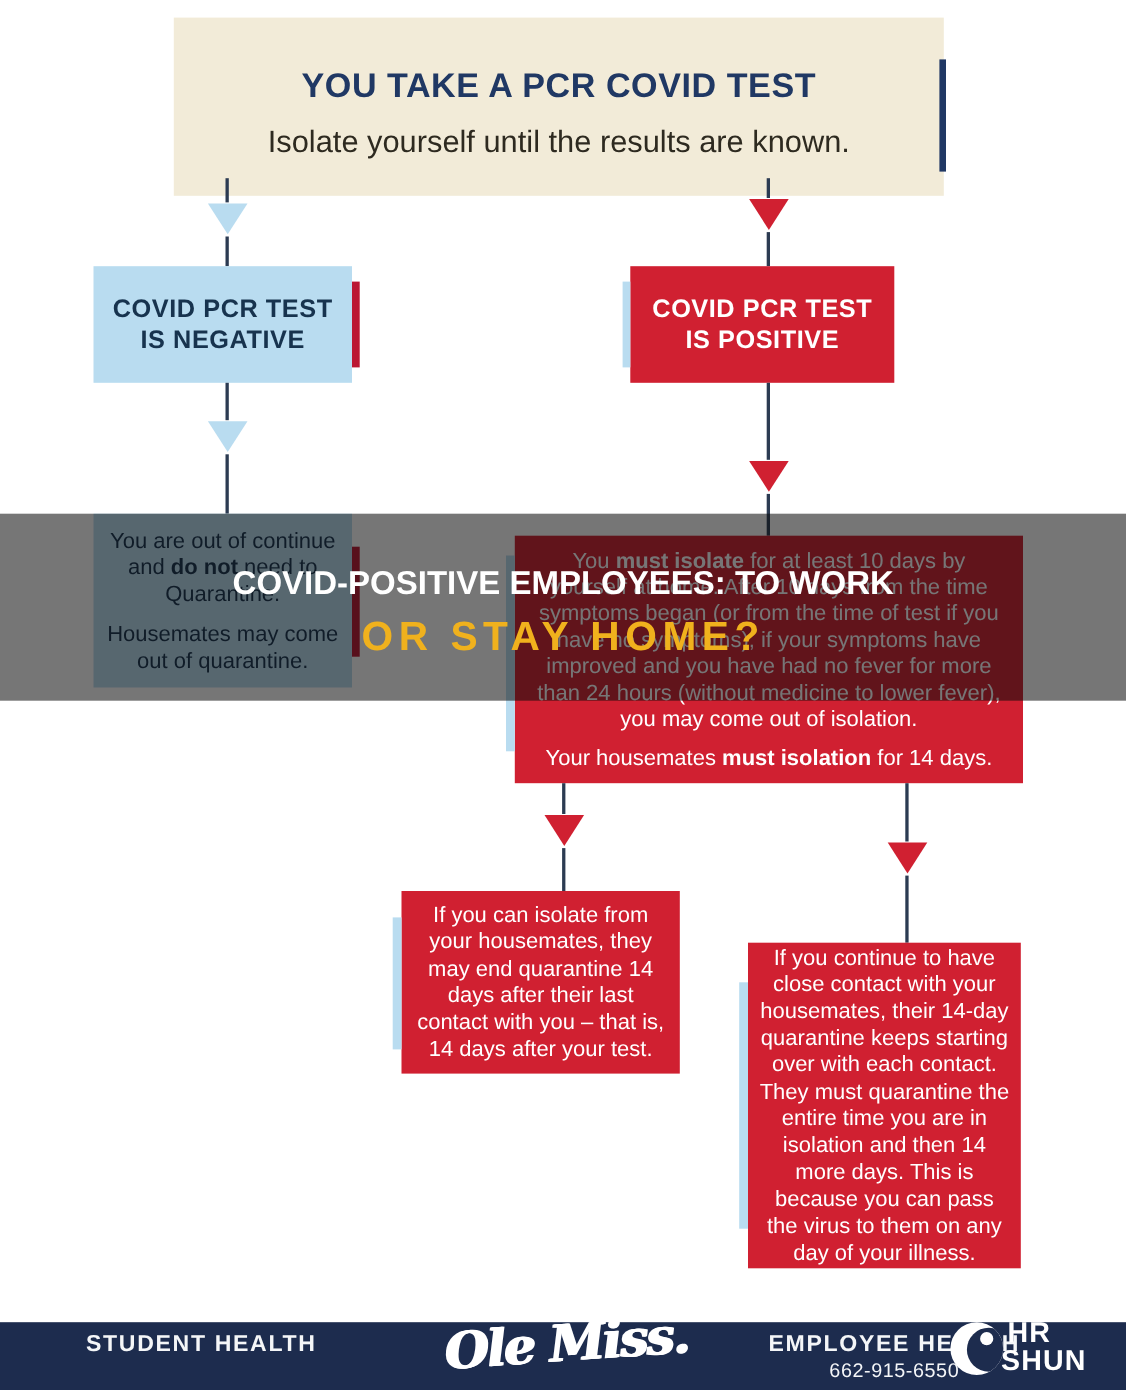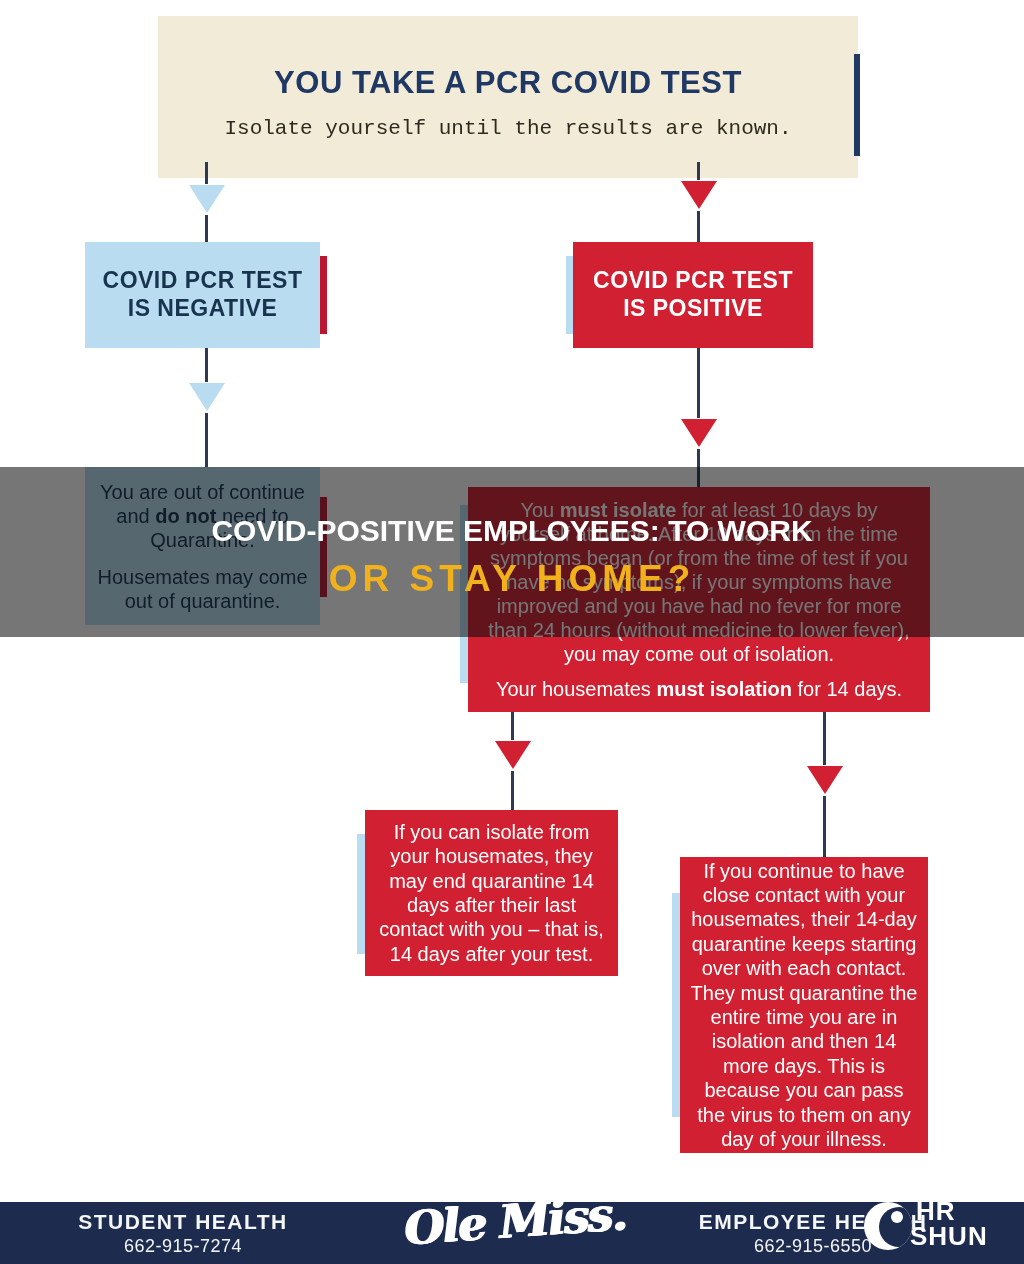--- a/index.html
+++ b/index.html
@@ -11,21 +11,21 @@
   .box { position:absolute; display:flex; flex-direction:column; justify-content:center; text-align:center; }
   .vline { position:absolute; width:3px; background:var(--line); }
   .arrow { position:absolute; width:0; height:0; border-left:18px solid transparent; border-right:18px solid transparent; }
   .arrow.blue { border-top:28px solid var(--light_blue); }
   .arrow.red  { border-top:28px solid var(--red); }
   .accent { position:absolute; }
 
   
   .start-box { left:158px; top:16px; width:700px; height:162px; background:var(--beige); padding-top:10px; }
   .start-title { color:var(--navy); font-weight:bold; font-size:31px; line-height:1.22; letter-spacing:0.5px; }
-  .start-note1 { color:#2e2a20; font-size:21px; margin-top:16px;font-family:Liberation Mono, monospace; }
+  .start-note1 { color:#2e2a20; font-size:28px; margin-top:16px; }
   .start-note2 { color:#2e2a20; font-size:21px; font-weight:bold; margin-top:15px; }
   .start-accent { right:-2px; top:38px; width:6px; height:102px; background:var(--navy); }
 
   
   .neg-box { left:85px; top:242px; width:235px; height:106px; background:var(--light_blue); }
   .pos-box { left:573px; top:242px; width:240px; height:106px; background:var(--red); }
   .result-label { font-weight:bold; font-size:23px; line-height:1.2; letter-spacing:0.5px; }
   .neg-box .result-label { color:var(--navy_text); }
   .pos-box .result-label { color:#ffffff; }
   .neg-accent { right:-7px; top:14px; width:7px; height:78px; background:var(--accent_red); }
@@ -150,21 +150,20 @@
     <div class="accent br-accent"></div>
   </div>
 
   <div class="overlay-band"></div>
   <div class="headline headline-1" style="position:absolute;">COVID-POSITIVE EMPLOYEES: TO WORK</div>
   <div class="headline headline-2" style="position:absolute;">OR STAY HOME?</div>
 
   <div class="footer">
     <div class="footer-block student">
       <div class="footer-label">STUDENT HEALTH</div>
-      <div class="footer-phone">662-915-7274</div>
     </div>
     <div class="olemiss">Ole Miss.</div>
     <div class="footer-block employee">
       <div class="footer-label">EMPLOYEE HEALTH</div>
       <div class="footer-phone">662-915-6550</div>
     </div>
   </div>
 
   <div class="hrshun">
     <div class="hrs-circle">

